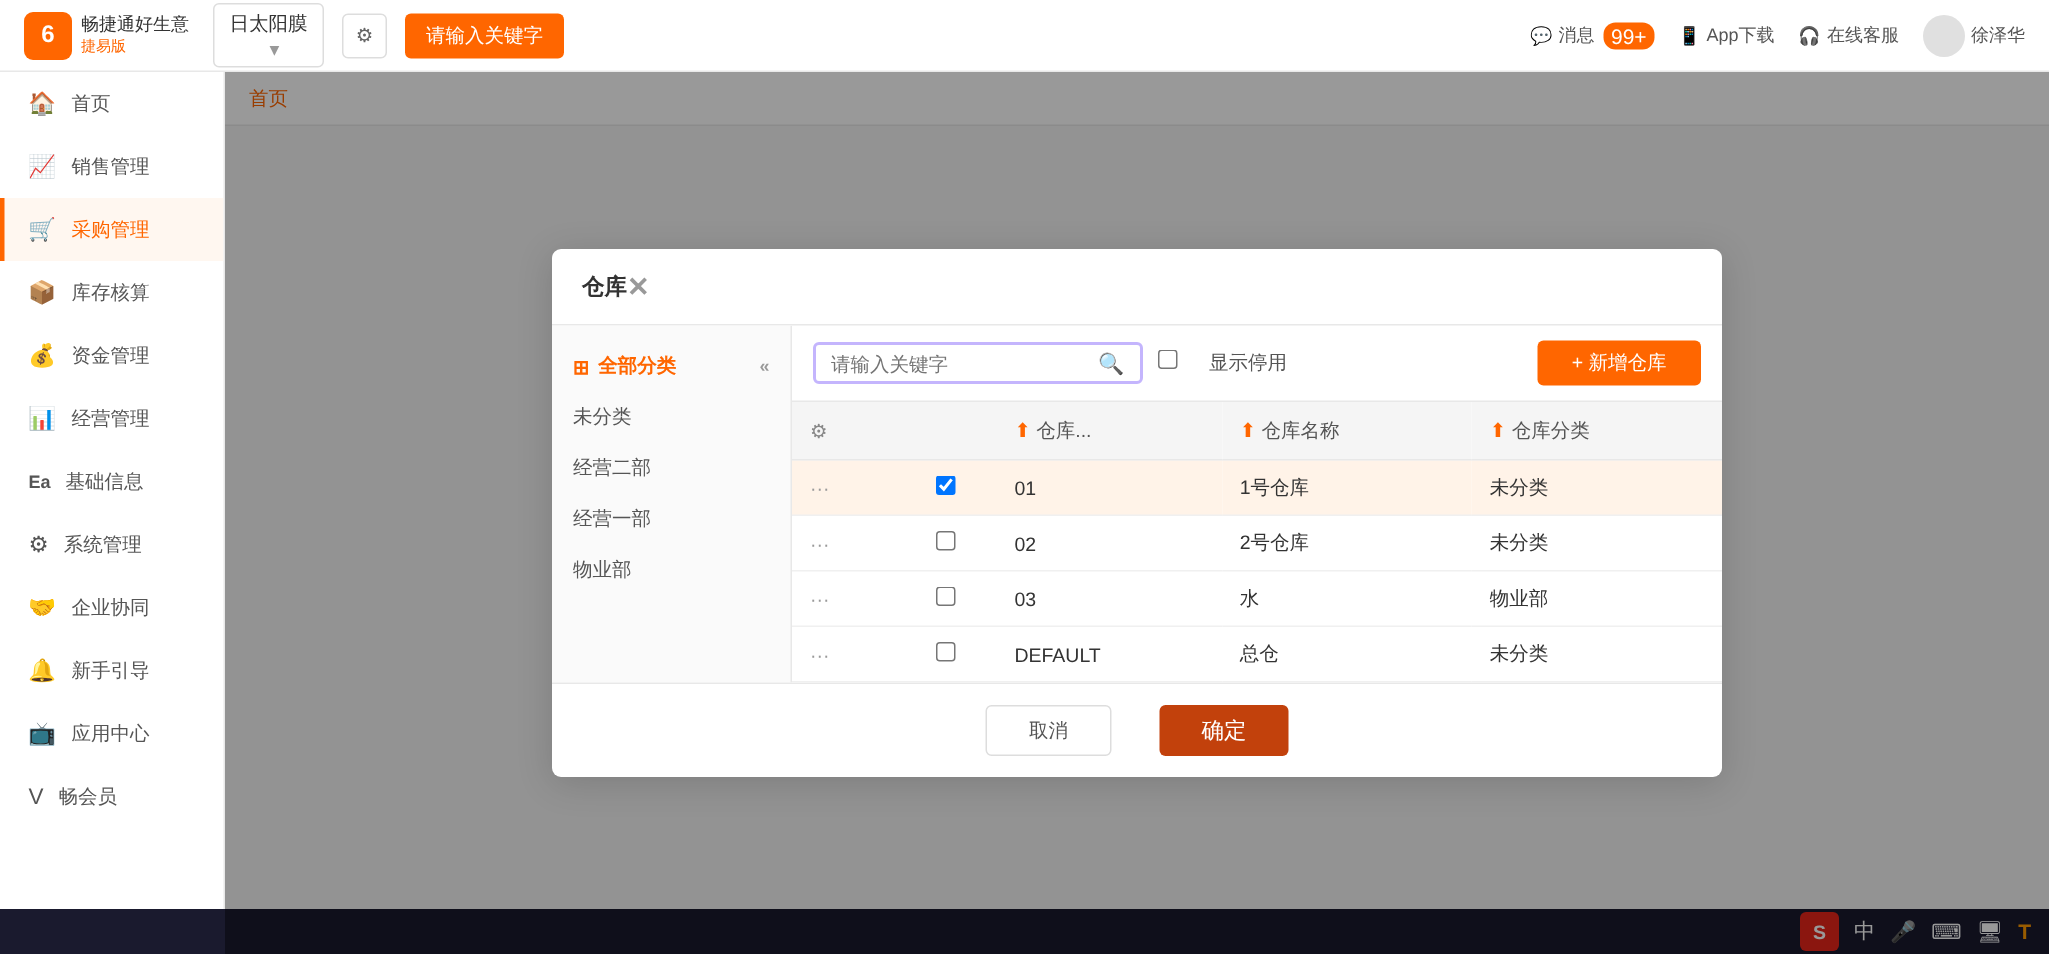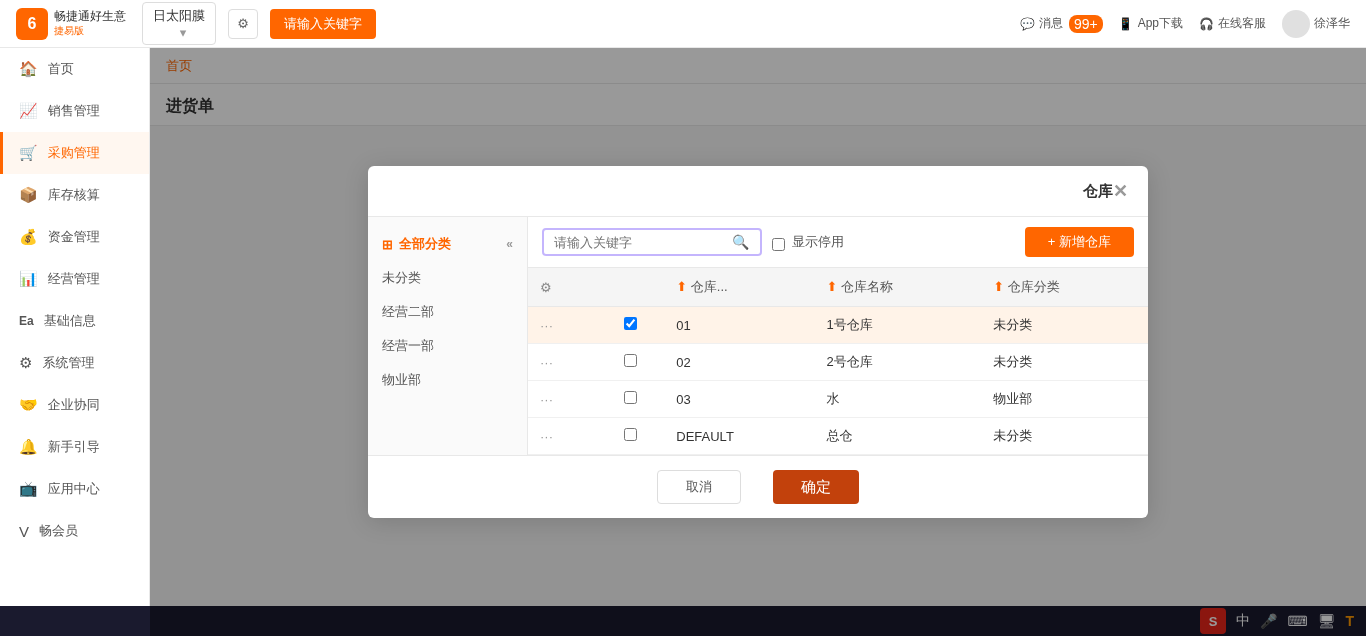--- a/index.html
+++ b/index.html
@@ -141,21 +141,21 @@
     }
     .modal {
       background: #fff;
       border-radius: 6px;
       width: 780px;
       max-height: 560px;
       display: flex; flex-direction: column;
       box-shadow: 0 4px 24px rgba(0,0,0,0.15);
     }
     .modal-header {
-      display: flex; align-items: center; justify-content: flex-end;
+      display: flex; align-items: center; justify-content: flex-start;
       padding: 14px 20px;
       border-bottom: 1px solid #e8e8e8;
       font-size: 15px; font-weight: bold; color: #333;
     }
     .modal-close {
       cursor: pointer; color: #999; font-size: 18px;
     }
     .modal-body {
       display: flex; flex: 1; overflow: hidden;
     }
@@ -204,21 +204,21 @@
       flex: 1; max-width: 220px;
       background: #fff;
     }
     .search-input-wrap input {
       border: none; outline: none;
       font-size: 13px; color: #333;
       width: 100%; background: transparent;
     }
     .search-icon { color: #999; font-size: 14px; margin-left: 4px; }
     .checkbox-label {
-      display: flex; align-items: flex-end; gap: 7px;
+      display: flex; align-items: flex-start; gap: 21px;
       font-size: 13px; color: #555; cursor: pointer;
     }
     .add-btn {
       margin-left: auto;
       background: #f60;
       color: #fff;
       border: none;
       border-radius: 4px;
       padding: 6px 23px;
       cursor: pointer;
@@ -420,23 +420,20 @@
       <span>畅会员</span>
     </div>
   </div>
 
   <div class="content">
 
     <div class="sub-nav">
       <span class="sub-nav-home">首页</span>
     </div>
 
-    <div class="page-header">
-      <div class="page-title">进货单</div>
-    </div>
 
     <div class="overlay">
       <div class="modal">
 
         <div class="modal-header">
           <span>仓库</span>
           <span class="modal-close">✕</span>
         </div>
 
         <div class="modal-body">

